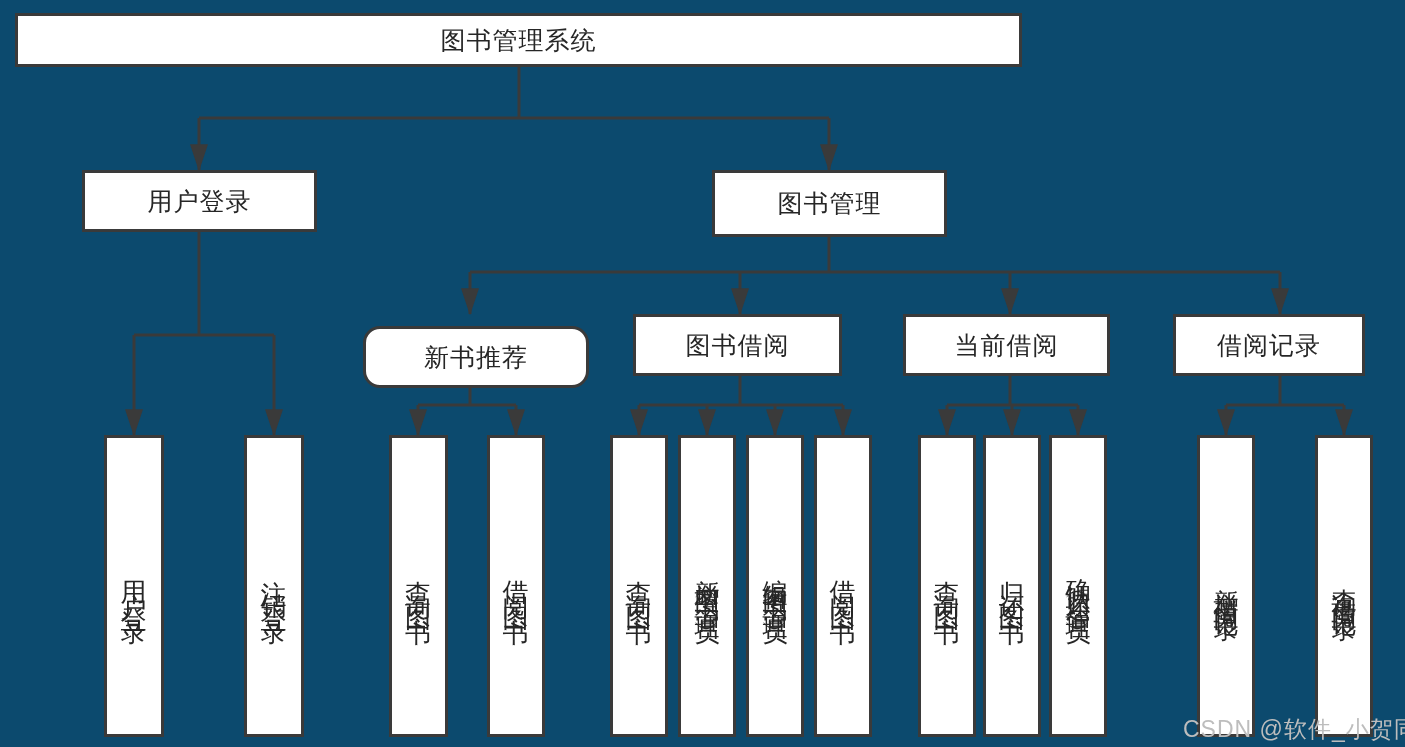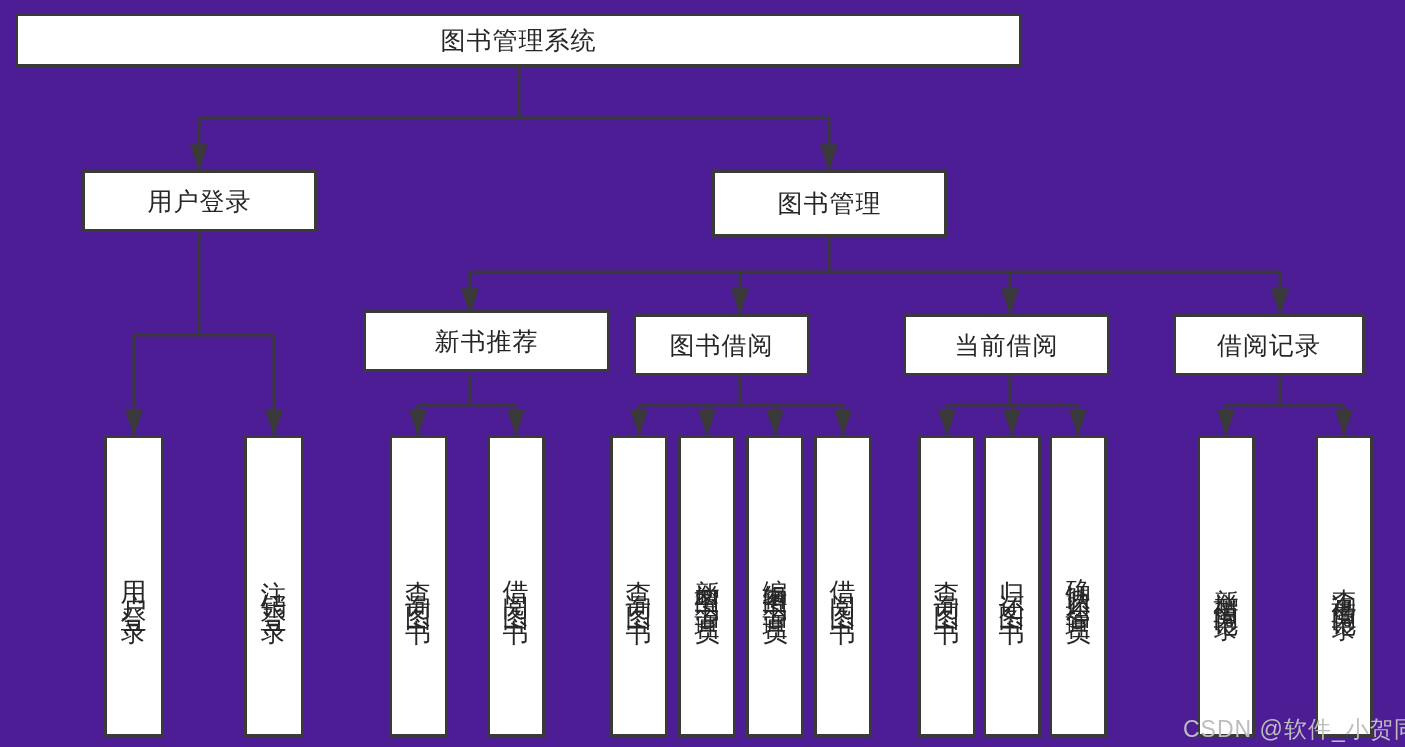--- a/index.html
+++ b/index.html
@@ -1,17 +1,17 @@
 <!DOCTYPE html>
 <html><head>
 <meta charset="utf-8">
 <style>
   html,body { margin:0; padding:0; background:#ffffff; }
   .canvas {
-    position:relative; width:1405px; height:747px; background:#4c1d95;
+    position:relative; width:1405px; height:747px; background:#0c4a6e;
     font-family:"Liberation Sans", sans-serif; overflow:hidden;text-align:right;
   }
   svg.connectors { position:absolute; left:0; top:0; width:1405px; height:747px; }
   .box {
     position:absolute; background:#ffffff; border:3px solid #3a3a3a;
     box-sizing:border-box; display:flex; align-items:center; justify-content:center;
     color:#262626;
   }
   .box.h .label { font-size:25px; letter-spacing:1px; white-space:nowrap; }
   .box.v .label {
@@ -84,24 +84,24 @@
     <span class="label">图书管理系统</span>
   </div>
 
   <div class="box h" style="left:82px; top:170px; width:235px; height:62px;">
     <span class="label">用户登录</span>
   </div>
   <div class="box h" style="left:712px; top:170px; width:235px; height:67px;">
     <span class="label">图书管理</span>
   </div>
 
-  <div class="box h" style="left:363px; top:310px; width:247px; height:62px;">
+  <div class="box h" style="left:363px; top:326px; width:226px; height:62px;border-radius:17px;">
     <span class="label">新书推荐</span>
   </div>
-  <div class="box h" style="left:633px; top:314px; width:177px; height:62px;">
+  <div class="box h" style="left:633px; top:314px; width:209px; height:62px;">
     <span class="label">图书借阅</span>
   </div>
   <div class="box h" style="left:903px; top:314px; width:207px; height:62px;">
     <span class="label">当前借阅</span>
   </div>
   <div class="box h" style="left:1173px; top:314px; width:192px; height:62px;">
     <span class="label">借阅记录</span>
   </div>
 
   <div class="box v v4" style="left:104px; top:435px; width:60px; height:302px;">

